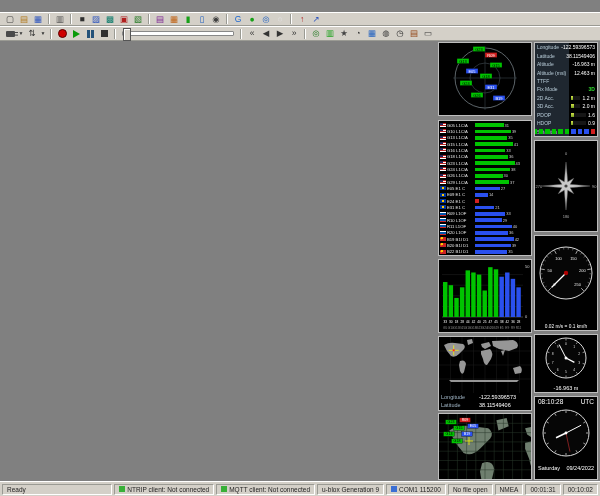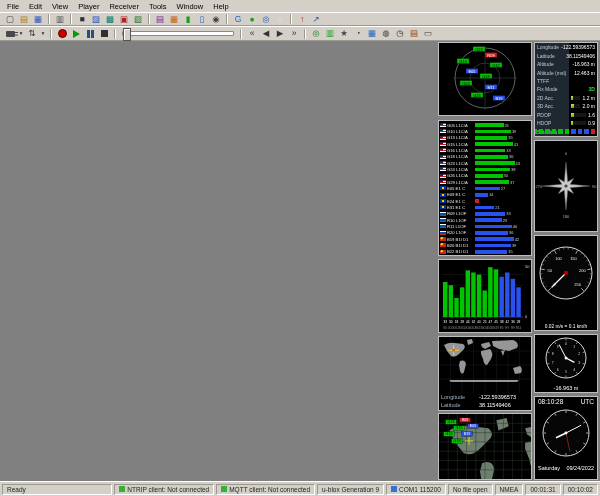--- a/index.html
+++ b/index.html
@@ -59,30 +59,20 @@
   .map-val{color:#fff;}
   
   .clock-top{display:flex;justify-content:space-between;padding:1px 3px 0 3px;font-size:6.5px;color:#fff;}
   .clock-bottom{display:flex;justify-content:space-between;padding:0 3px;font-size:5.5px;color:#fff;}
   .gauge-caption{position:absolute;left:0;right:0;bottom:1px;text-align:center;font-size:4.8px;color:#fff;white-space:nowrap;}
 </style>
 </head>
 <body>
 
 <div class="app">
-  <div class="menubar" id="menubar">
-      <div class="menu-item">File</div>
-      <div class="menu-item">Edit</div>
-      <div class="menu-item">View</div>
-      <div class="menu-item">Player</div>
-      <div class="menu-item">Receiver</div>
-      <div class="menu-item">Tools</div>
-      <div class="menu-item">Window</div>
-      <div class="menu-item">Help</div>
-    </div>
   <div class="toolbar" id="toolbar-main">
       <div class="tbtn" style="color: rgb(64, 64, 64);">▢</div>
       <div class="tbtn" style="color: rgb(176, 120, 24);">▤</div>
       <div class="tbtn" style="color: rgb(42, 82, 190);">▦</div>
       <div class="tsep"></div>
       <div class="tbtn" style="color: rgb(80, 80, 80);">▥</div>
       <div class="tsep"></div>
       <div class="tbtn" style="color: rgb(48, 48, 48);">■</div>
       <div class="tbtn" style="color: rgb(42, 82, 190);">▨</div>
       <div class="tbtn" style="color: rgb(10, 122, 106);">▩</div>

